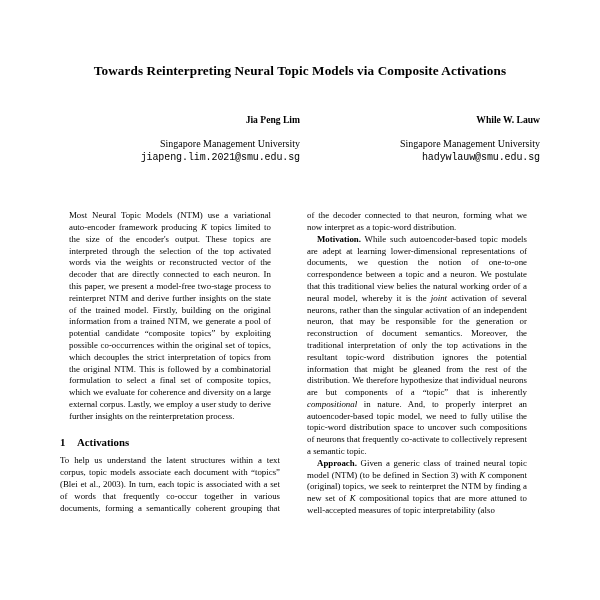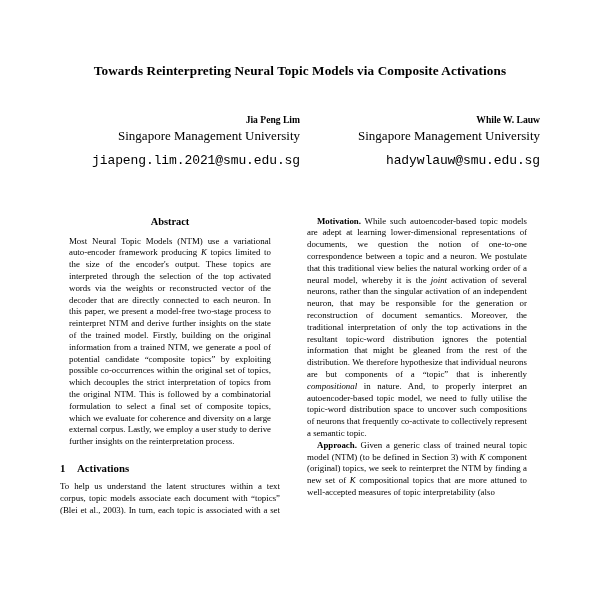--- a/index.html
+++ b/index.html
@@ -38,27 +38,27 @@
   .author {
     flex: 1 1 50%;
     text-align: right;
     line-height: 1.42;
   }
   .author-name {
     font-size: 9.6px;
     font-weight: bold;
   }
   .author-affil {
-    font-size: 13px;
-    margin-top: 0;
+    font-size: 10px;
+    margin-top: 10px;
   }
   .author-email {
     font-family: "Liberation Mono", "DejaVu Sans Mono", monospace;
-    font-size: 13px;
-    margin-top: 7px;
+    font-size: 10px;
+    margin-top: 0;
     letter-spacing: -0.1px;
   }
   
   .columns {
     display: flex;
     margin-top: 45px;
     height: 400px;
     overflow: hidden;
   }
   .col {
@@ -125,33 +125,33 @@
       <div class="author-name">While W. Lauw</div>
       <div class="author-affil">Singapore Management University</div>
       <div class="author-email">hadywlauw@smu.edu.sg</div>
     </div>
   </div>
 
   <div class="columns">
 
     <div class="col col-left">
       <div class="abstract-block">
-        <div class="abstract-head">Abstract</div>
         <p class="body-text"><span>Most Neural Topic Models (NTM) use a variational auto-encoder framework producing </span><span class="ital">K</span><span> topics limited to the size of the encoder's output. These topics are interpreted through the selection of the top activated words via the weights or reconstructed vector of the decoder that are directly connected to each neuron. In this paper, we present a model-free two-stage process to reinterpret NTM and derive further insights on the state of the trained model. Firstly, building on the original information from a trained NTM, we generate a pool of potential candidate “composite topics” by exploiting possible co-occurrences within the original set of topics, which decouples the strict interpretation of topics from the original NTM. This is followed by a combinatorial formulation to select a final set of composite topics, which we evaluate for coherence and diversity on a large external corpus. Lastly, we employ a user study to derive further insights on the reinterpretation process.</span></p>
       </div>
 
       <div class="section-head">
         <span class="section-num">1</span>
         <span>Activations</span>
       </div>
 
       <p class="body-text">To help us understand the latent structures within a text corpus, topic models associate each document with “topics” (Blei et al., 2003). In turn, each topic is associated with a set of words that frequently co-occur together in various documents, forming a semantically coherent grouping that fosters interpretability. Aside from the common applications in</p>
     </div>
 
     <div class="col col-right">
+      <p class="body-text">of the decoder connected to that neuron, forming what we now interpret as a topic-word distribution.</p>
 
       <p class="body-text indent"><span class="runin">Motivation.</span><span> While such autoencoder-based topic models are adept at learning lower-dimensional representations of documents, we question the notion of one-to-one correspondence between a topic and a neuron. We postulate that this traditional view belies the natural working order of a neural model, whereby it is the </span><span class="ital">joint</span><span> activation of several neurons, rather than the singular activation of an independent neuron, that may be responsible for the generation or reconstruction of document semantics. Moreover, the traditional interpretation of only the top activations in the resultant topic-word distribution ignores the potential information that might be gleaned from the rest of the distribution. We therefore hypothesize that individual neurons are but components of a “topic” that is inherently </span><span class="ital">compositional</span><span> in nature. And, to properly interpret an autoencoder-based topic model, we need to fully utilise the topic-word distribution space to uncover such compositions of neurons that frequently co-activate to collectively represent a semantic topic.</span></p>
 
       <p class="body-text indent"><span class="runin">Approach.</span><span> Given a generic class of trained neural topic model (NTM) (to be defined in Section 3) with </span><span class="ital">K</span><span> component (original) topics, we seek to </span><span class="uline">reinterpret</span><span> the NTM by finding a new set of </span><span class="ital">K</span><span> compositional topics that are more attuned to well-accepted measures of topic interpretability (also</span></p>
     </div>
 
   </div>
 </div>
 
 </body></html>

